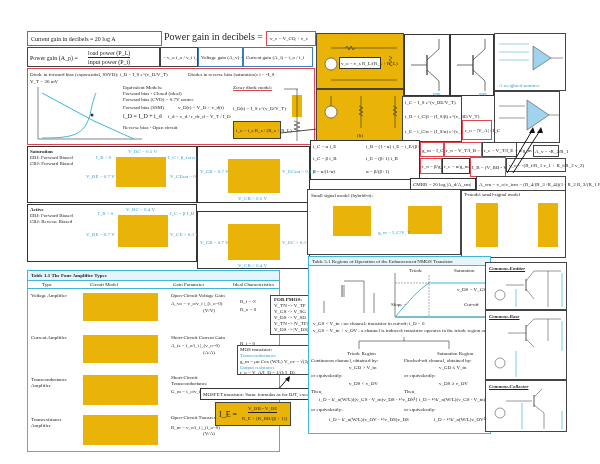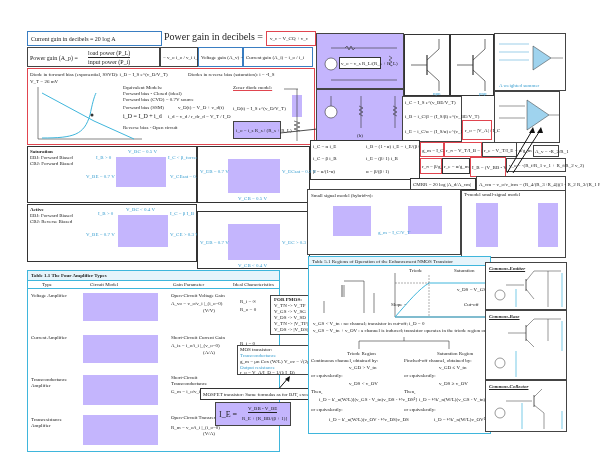--- a/index.html
+++ b/index.html
@@ -3,21 +3,21 @@
 <meta charset="utf-8">
 <style>
   html,body{margin:0;padding:0;background:#fff;}
   body{width:600px;height:464px;position:relative;overflow:hidden;font-family:"Liberation Serif",serif;color:#222;}
   .abs{position:absolute;box-sizing:border-box;}
   .box{border:1px solid #333;background:#fff;}
   .box-red{border:1.5px solid #e0454f;}
   .box-blue{border:1.5px solid #3a7ec2;}
   .box-dark{border:1.5px solid #444;}
   .box-cyan{border:1.5px solid #3fb6dc;}
-  .shade{background:#c4b5fd;}
+  .shade{background:#eab308;}
   .t{font-size:6px;line-height:7px;white-space:nowrap;}
   .t5{font-size:5px;line-height:6px;white-space:nowrap;}
   .t8{font-size:8px;line-height:10px;white-space:nowrap;}
   .t10{font-size:10px;line-height:12px;white-space:nowrap;}
   .cyan{color:#3a9fd0;}
   .bold{font-weight:bold;}
   .hdr{background:#e6f4fb;border-bottom:1px solid #3fb6dc;}
   svg{position:absolute;overflow:visible;}
   .underline-red{text-decoration:underline;text-decoration-color:#e0454f;}
 </style>

